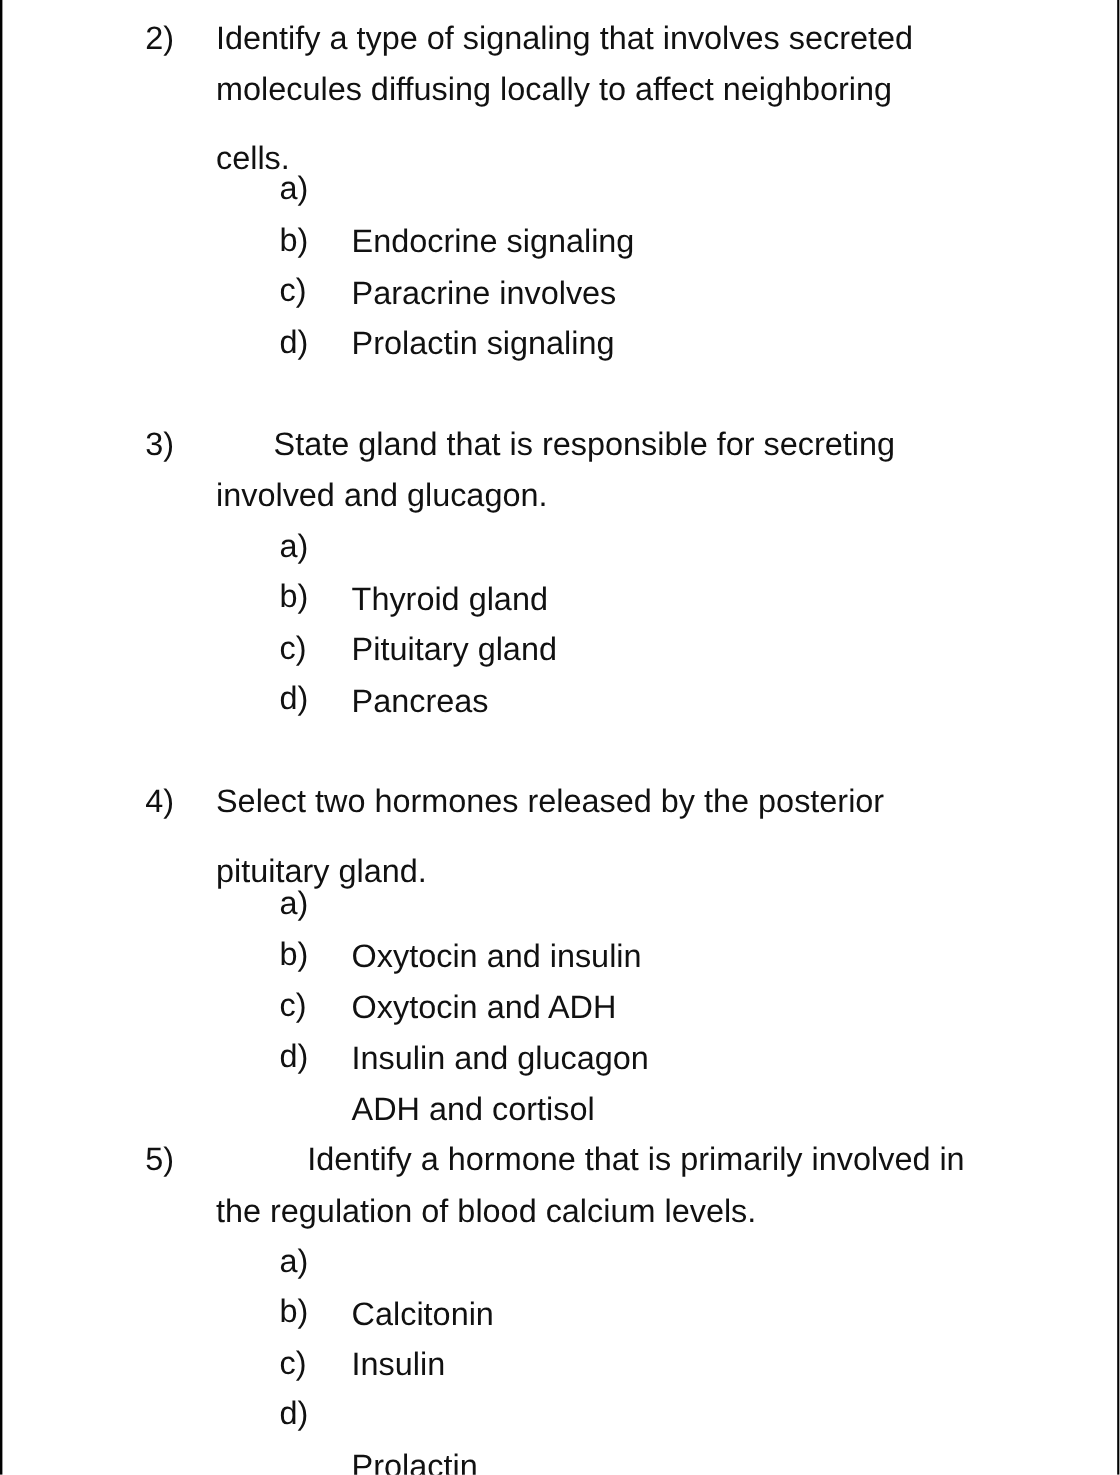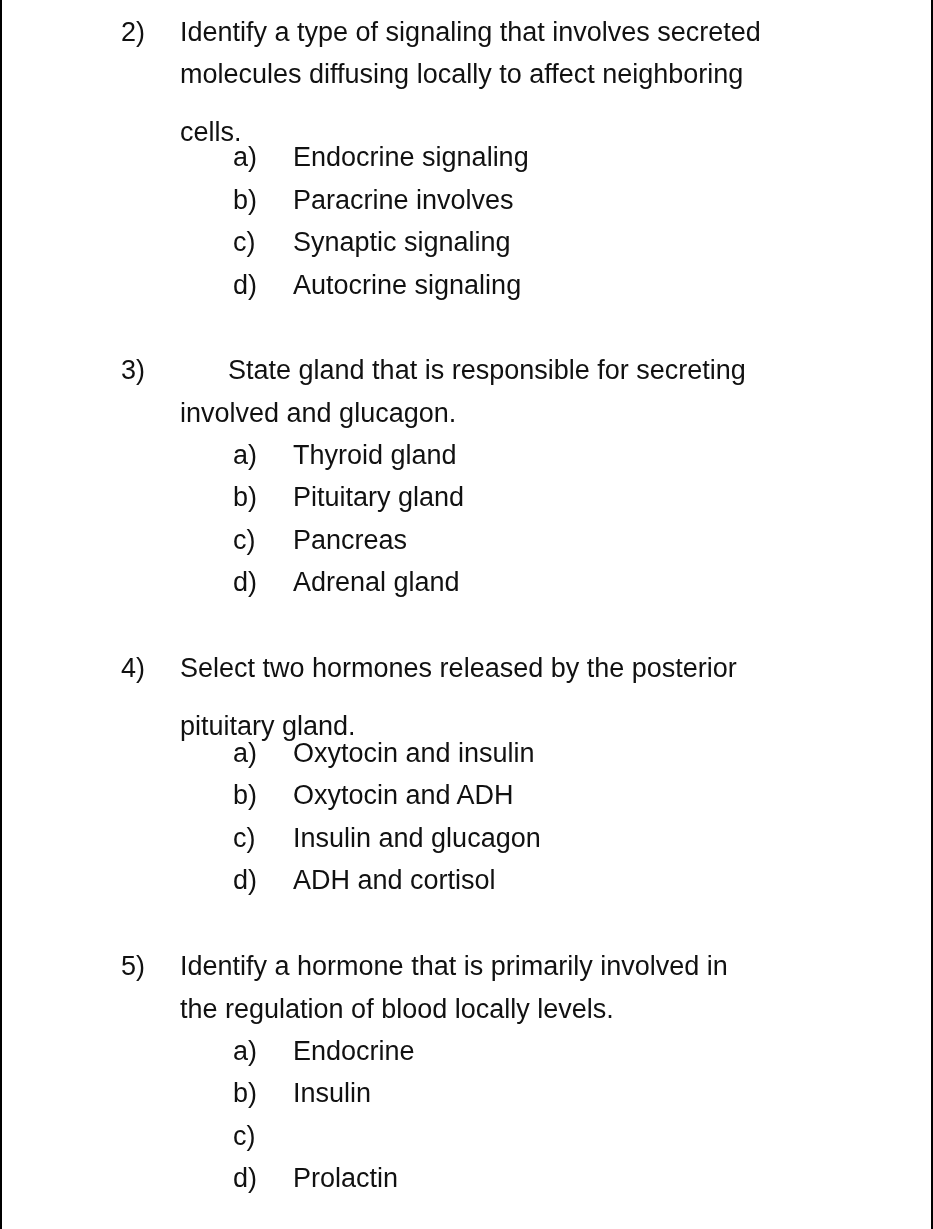--- a/index.html
+++ b/index.html
@@ -11,21 +11,21 @@
       border-right: 2px solid #000000;
       font-family: "Liberation Sans", sans-serif;
       color: #111111;
       font-size: 27px;
     }
     .question { position: absolute; left: 0; width: 933px; }
     .q-num { position: absolute; left: 119px; top: 0; line-height: 44px; }
     .q-text { position: absolute; left: 178px; width: 700px; line-height: 44px; }
     .opt { position: absolute; left: 0; width: 933px; height: 43px; line-height: 43px; }
     .opt-letter { position: absolute; left: 231px; }
-    .opt-text { position: absolute; left: 291px; white-space: nowrap; }
+    .opt-text { position: absolute; left: 291px; white-space: nowrap; margin-top: 44px; }
   </style>
 </head>
 <body>
 
 <div class="page">
 
   <div class="question" style="top:10px;">
     <span class="q-num">2)</span>
     <div class="q-text" style="top:0;">Identify a type of signaling that involves secreted</div>
     <div class="q-text" style="top:42px;">molecules diffusing locally to affect neighboring</div>
@@ -33,25 +33,24 @@
     <div class="opt" style="top:126px;">
       <span class="opt-letter">a)</span>
       <span class="opt-text">Endocrine signaling</span>
     </div>
     <div class="opt" style="top:169px;">
       <span class="opt-letter">b)</span>
       <span class="opt-text">Paracrine involves</span>
     </div>
     <div class="opt" style="top:211px;">
       <span class="opt-letter">c)</span>
-      <span class="opt-text">Synaptic signaling</span>
+      <span class="opt-text">Prolactin signaling</span>
     </div>
     <div class="opt" style="top:254px;">
       <span class="opt-letter">d)</span>
-      <span class="opt-text">Autocrine signaling</span>
     </div>
   </div>
 
   <div class="question" style="top:348px;">
     <span class="q-num">3)</span>
     <div class="q-text" style="top:0;margin-left:48px;">State gland that is responsible for secreting</div>
     <div class="q-text" style="top:43px;">involved and glucagon.</div>
     <div class="opt" style="top:86px;">
       <span class="opt-letter">a)</span>
       <span class="opt-text">Thyroid gland</span>
@@ -59,21 +58,20 @@
     <div class="opt" style="top:128px;">
       <span class="opt-letter">b)</span>
       <span class="opt-text">Pituitary gland</span>
     </div>
     <div class="opt" style="top:171px;">
       <span class="opt-letter">c)</span>
       <span class="opt-text">Pancreas</span>
     </div>
     <div class="opt" style="top:213px;">
       <span class="opt-letter">d)</span>
-      <span class="opt-text">Adrenal gland</span>
     </div>
   </div>
 
   <div class="question" style="top:646px;">
     <span class="q-num">4)</span>
     <div class="q-text" style="top:0;">Select two hormones released by the posterior</div>
     <div class="q-text" style="top:58px;">pituitary gland.</div>
     <div class="opt" style="top:86px;">
       <span class="opt-letter">a)</span>
       <span class="opt-text">Oxytocin and insulin</span>
@@ -87,25 +85,25 @@
       <span class="opt-text">Insulin and glucagon</span>
     </div>
     <div class="opt" style="top:213px;">
       <span class="opt-letter">d)</span>
       <span class="opt-text">ADH and cortisol</span>
     </div>
   </div>
 
   <div class="question" style="top:944px;">
     <span class="q-num">5)</span>
-    <div class="q-text" style="top:0;">Identify a hormone that is primarily involved in</div>
-    <div class="q-text" style="top:43px;">the regulation of blood locally levels.</div>
+    <div class="q-text" style="top:0;text-align:center;">Identify a hormone that is primarily involved in</div>
+    <div class="q-text" style="top:43px;">the regulation of blood calcium levels.</div>
     <div class="opt" style="top:86px;">
       <span class="opt-letter">a)</span>
-      <span class="opt-text">Endocrine</span>
+      <span class="opt-text">Calcitonin</span>
     </div>
     <div class="opt" style="top:128px;">
       <span class="opt-letter">b)</span>
       <span class="opt-text">Insulin</span>
     </div>
     <div class="opt" style="top:171px;">
       <span class="opt-letter">c)</span>
     </div>
     <div class="opt" style="top:213px;">
       <span class="opt-letter">d)</span>

